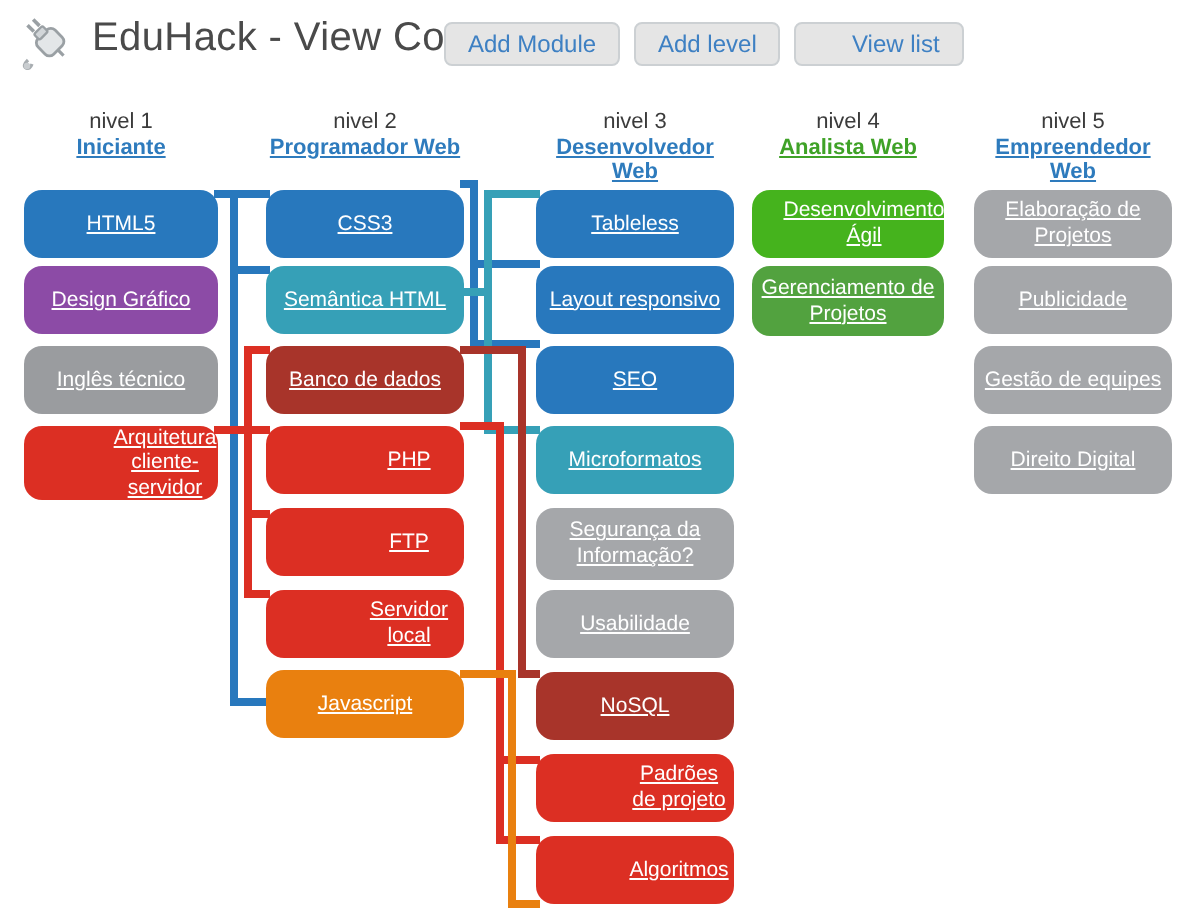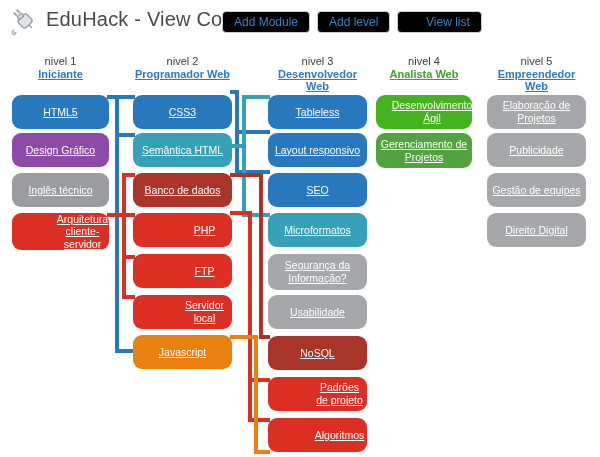--- a/index.html
+++ b/index.html
@@ -1,21 +1,21 @@
 <!DOCTYPE html>
 <html><head>
 <meta charset="utf-8">
 <style>
   html,body{margin:0;padding:0;background:#fff;}
   .screen{position:relative;width:600px;height:457px;background:#ffffff;overflow:hidden;
           font-family:"Liberation Sans",sans-serif;}
   
   .logo{position:absolute;left:8px;top:4px;width:32px;height:32px;}
   .title{position:absolute;left:46px;top:8px;font-size:20px;color:#4a4a4a;letter-spacing:.2px;}
-  .hbtn{position:absolute;top:11px;height:22px;line-height:20px;background:#000000;
+  .hbtn{position:absolute;top:11px;height:22px;line-height:20px;background:#e5e5e5;
         border:1px solid #ccd0d3;border-radius:4px;color:#3e80c3;font-size:12px;
         padding:0 11px;cursor:pointer;font-family:"Liberation Sans",sans-serif;}
   .hbtn.b1{left:222px;} .hbtn.b2{left:317px;} .hbtn.b3{left:397px;padding-left:28px;}
   
   .col{position:absolute;top:0;height:100%;margin-top:15px;}
   .col1{left:12px;width:97px;} .col2{left:133px;width:99px;} .col3{left:268px;width:99px;}
   .col4{left:376px;width:96px;} .col5{left:487px;width:99px;}
   .nivel{position:absolute;top:40px;width:100%;text-align:center;font-size:11px;color:#3b3b3b;}
   .lvlname{position:absolute;top:53px;width:100%;text-align:center;font-size:11px;font-weight:bold;
            color:#2e7bbd;text-decoration:underline;cursor:pointer;}

